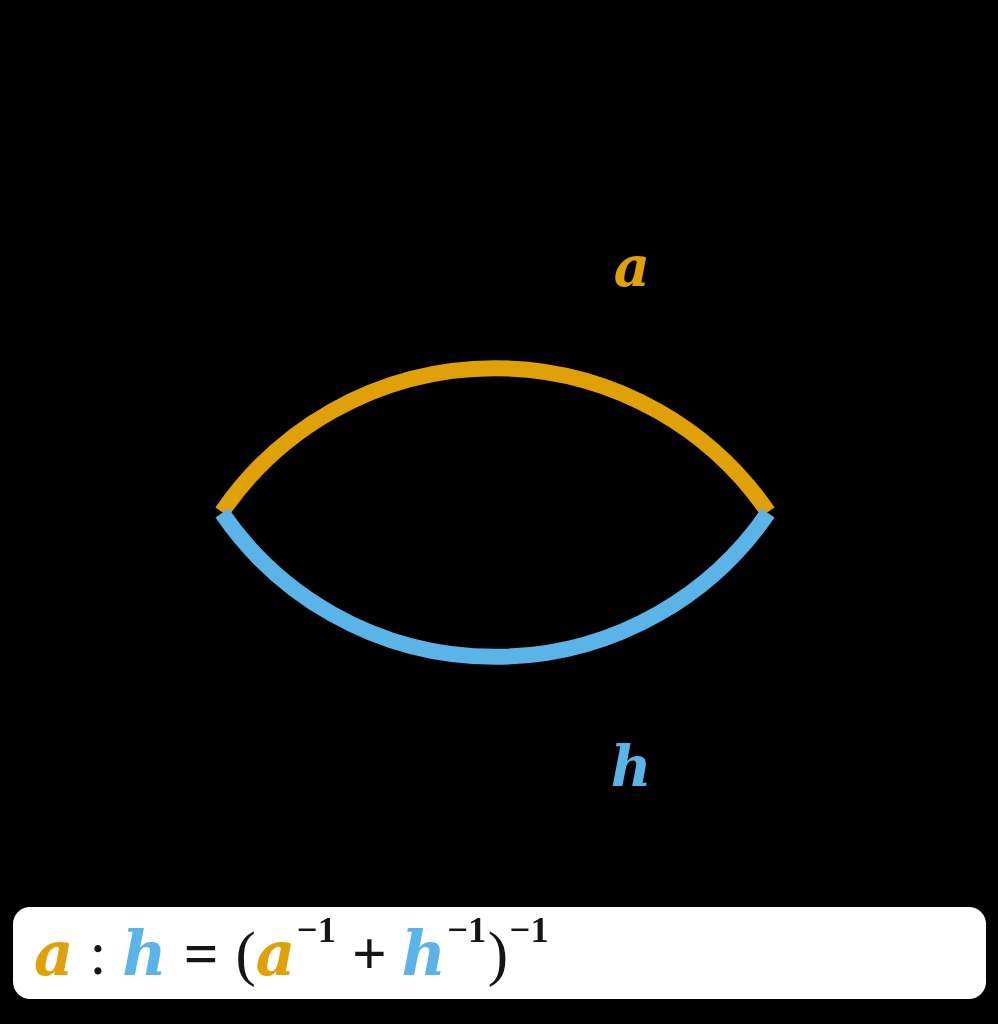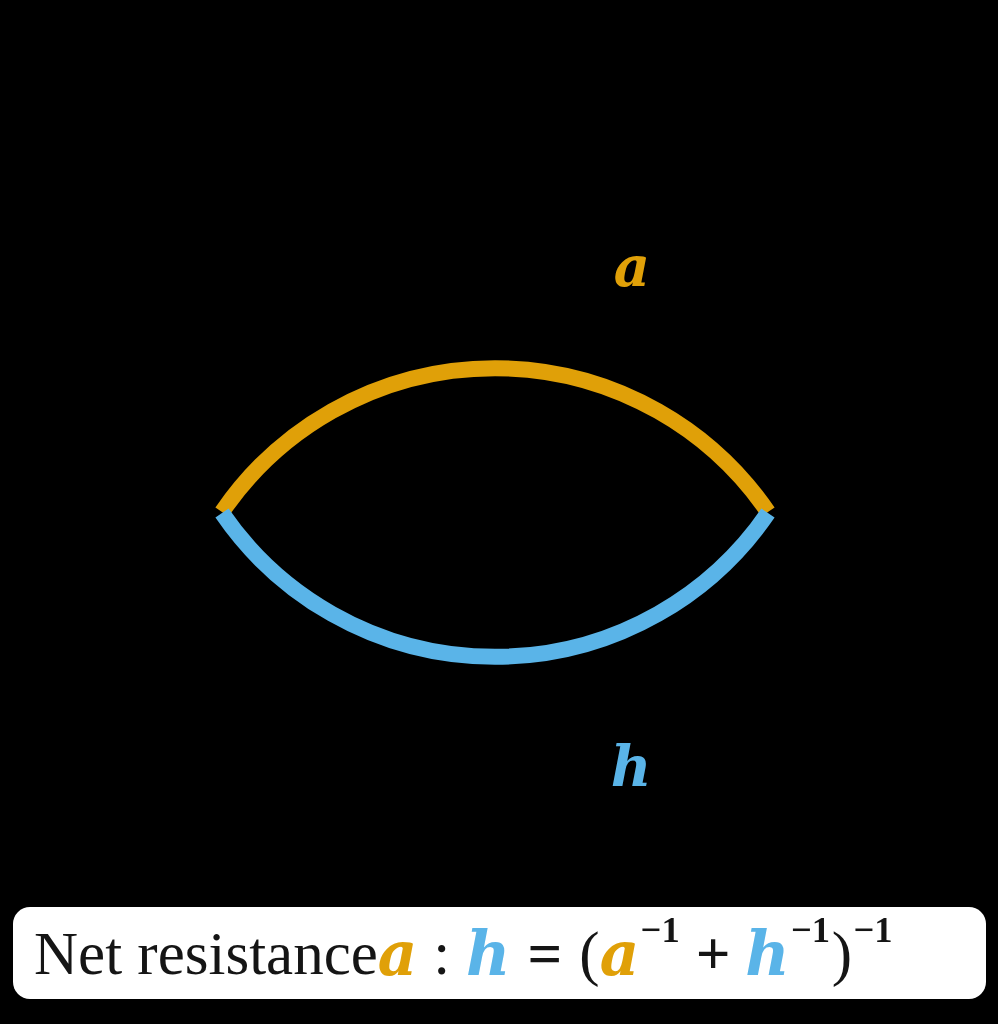--- a/index.html
+++ b/index.html
@@ -91,21 +91,20 @@
   <svg class="graph" width="998" height="1024" viewBox="0 0 998 1024">
     <path class="edge-a" d="M 222 512 A 331 331 0 0 1 768 512"></path>
     <path class="edge-h" d="M 222 513 A 331 331 0 0 0 768 513"></path>
   </svg>
 
   <div class="edge-label a">a</div>
 
   <div class="edge-label h">h</div>
 
   <div class="formula-box">
-    <span class="seg">Net resistance </span>
     <span class="seg var orange">a</span>
     <span class="seg colon">:</span>
     <span class="seg var blue">h</span>
     <span class="seg equals">=</span>
     <span class="seg paren">(</span>
     <span class="seg var orange">a</span>
     <sup class="inv">−1</sup>
     <span class="seg plus">+</span>
     <span class="seg var blue">h</span>
     <sup class="inv">−1</sup>

